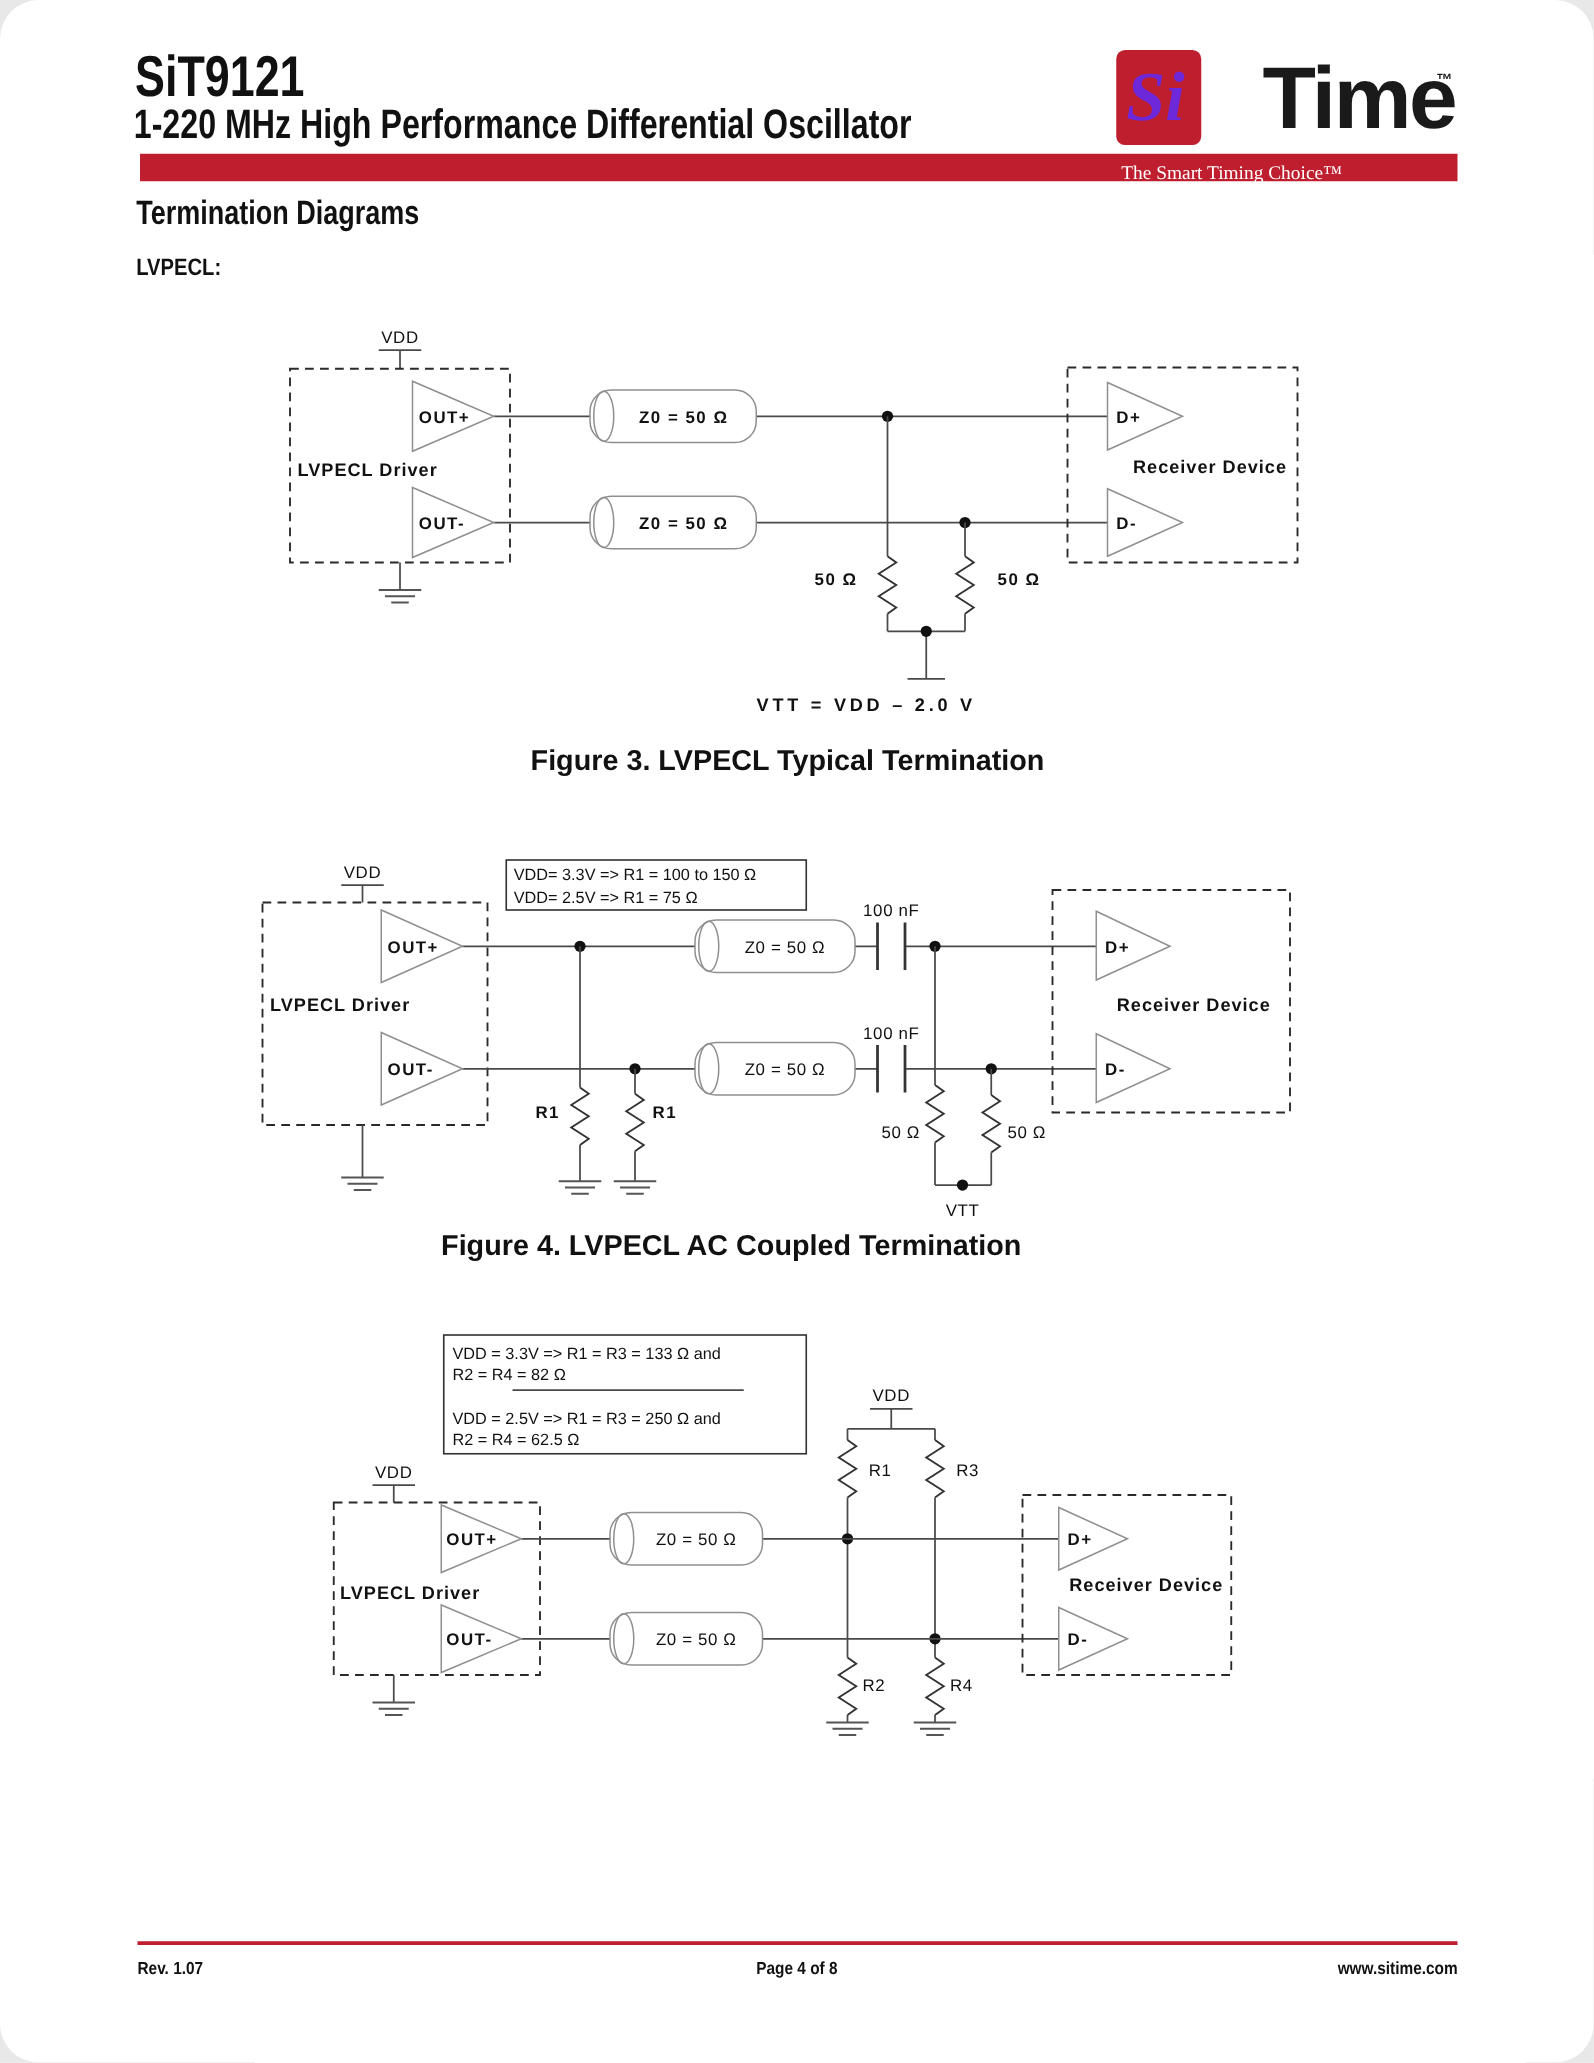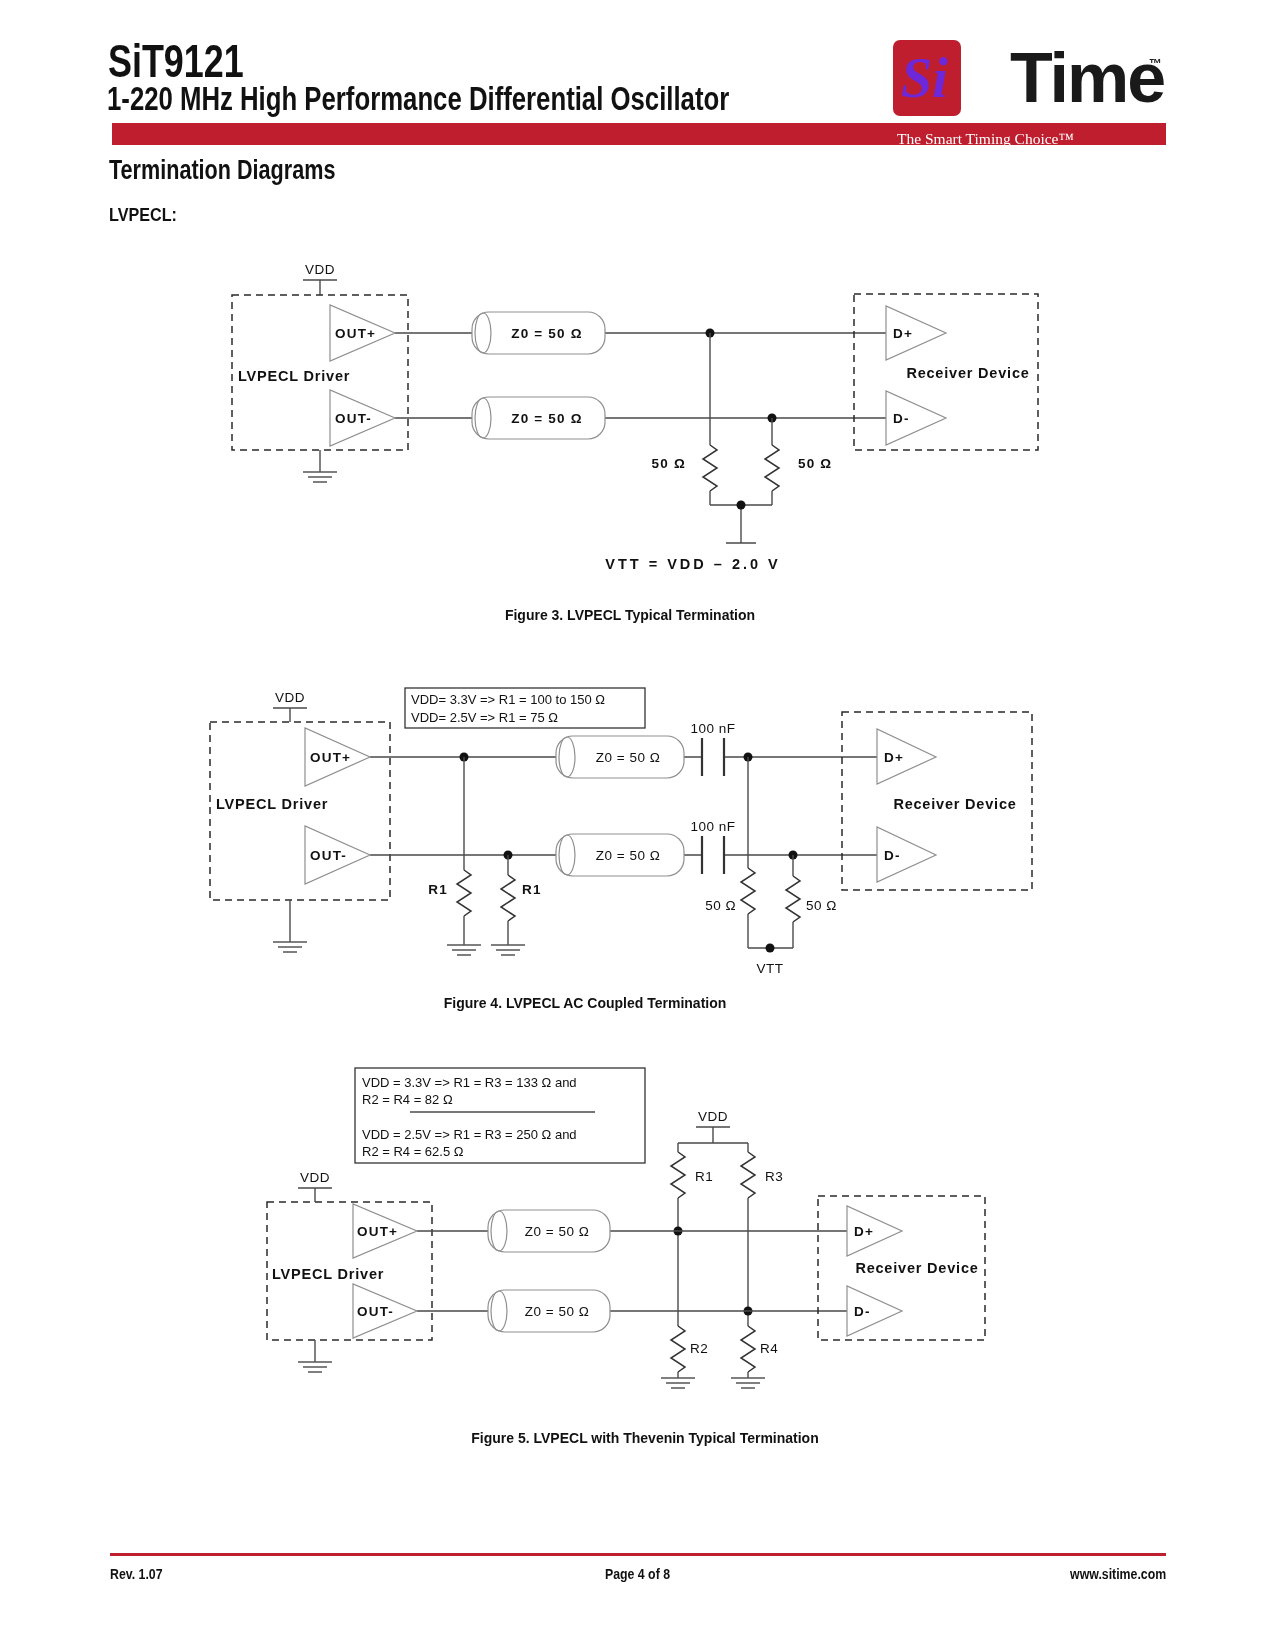--- a/index.html
+++ b/index.html
@@ -1,37 +1,37 @@
 <!DOCTYPE html>
 <html><head>
 <meta charset="utf-8">
 <style>
   html,body{margin:0;padding:0;background:#e8e8e8;}
   .page{position:relative;width:1275px;height:1650px;margin:0 auto;background:#fff;
-        overflow:hidden;font-family:"Liberation Sans",sans-serif;color:#111;}
+        overflow:hidden;font-family:"Liberation Sans",sans-serif;color:#111;border-radius:31px;}
   .abs{position:absolute;white-space:nowrap;}
 
   
   .h1{left:108px;top:34px;font-size:46px;font-weight:bold;transform:scaleX(.78);transform-origin:0 0;}
   .h2{left:107px;top:80px;font-size:33px;font-weight:bold;transform:scaleX(.78);transform-origin:0 0;}
   .logo-box{left:893px;top:40px;width:68px;height:76px;border-radius:7px;}
   .logo-si{left:901px;top:42px;font-family:"Liberation Serif",serif;font-style:italic;font-weight:bold;
            font-size:56px;line-height:72px;color:#6d28d9;}
   .logo-time{left:1010px;top:40px;font-size:70px;line-height:76px;font-weight:bold;color:#1a1a1a;letter-spacing:-2px;}
   .logo-tm{left:1149px;top:56px;font-size:13px;font-weight:bold;color:#1a1a1a;}
   .brand-bar{left:112px;top:123px;width:1054px;height:22px;}
   .tagline{left:897px;top:128px;height:21px;line-height:21px;font-family:"Liberation Serif",serif;
            font-size:15.5px;color:#fff;}
 
   
   .sec-h{left:109px;top:155px;font-size:27px;font-weight:bold;transform:scaleX(.8);transform-origin:0 0;}
   .sub-h{left:109px;top:204px;font-size:19px;font-weight:bold;transform:scaleX(.85);transform-origin:0 0;}
 
   
-  .caption{position:absolute;transform:translateX(-50%);white-space:nowrap;font-size:14px;font-weight:bold;margin-top:12px;}
+  .caption{position:absolute;transform:translateX(-50%);white-space:nowrap;font-size:23px;font-weight:bold;}
 
   
   .diagrams{position:absolute;left:0;top:0;}
   .diagrams text{font-family:"Liberation Sans",sans-serif;fill:#111;}
   .lb{font-size:13.5px;font-weight:bold;letter-spacing:1.2px;}
   .lb14{font-size:14.5px;font-weight:bold;letter-spacing:.8px;}
   .rg{font-size:13.5px;letter-spacing:.5px;fill:#222;}
   .nt{font-size:13px;fill:#111;}
   .vtt{font-size:14.5px;font-weight:bold;letter-spacing:3px;}
   .mid{text-anchor:middle;}
@@ -266,20 +266,19 @@
       <polygon class="comp" points="847,1206 847,1256 902,1231"></polygon>
       <text class="lb" x="854" y="1236">D+</text>
       <text class="lb14 mid" x="917" y="1273">Receiver Device</text>
       <polygon class="comp" points="847,1286 847,1336 902,1311"></polygon>
       <text class="lb" x="854" y="1316">D-</text>
     </g>
   </svg>
 
   <div class="caption" style="left:630px;top:595px;">Figure 3. LVPECL Typical Termination</div>
   <div class="caption" style="left:585px;top:983px;">Figure 4. LVPECL AC Coupled Termination</div>
-  <div class="caption" style="left:645px;top:1418px;">Figure 5. LVPECL with Thevenin Typical Termination</div>
 
   <div class="abs foot-line accent-bg" style="background: rgb(190, 30, 45);"></div>
   <div class="abs foot-left">Rev. 1.07</div>
   <div class="abs foot-center">Page 4 of 8</div>
   <div class="abs foot-right">www.sitime.com</div>
 
 </div>
 
 </body></html>

